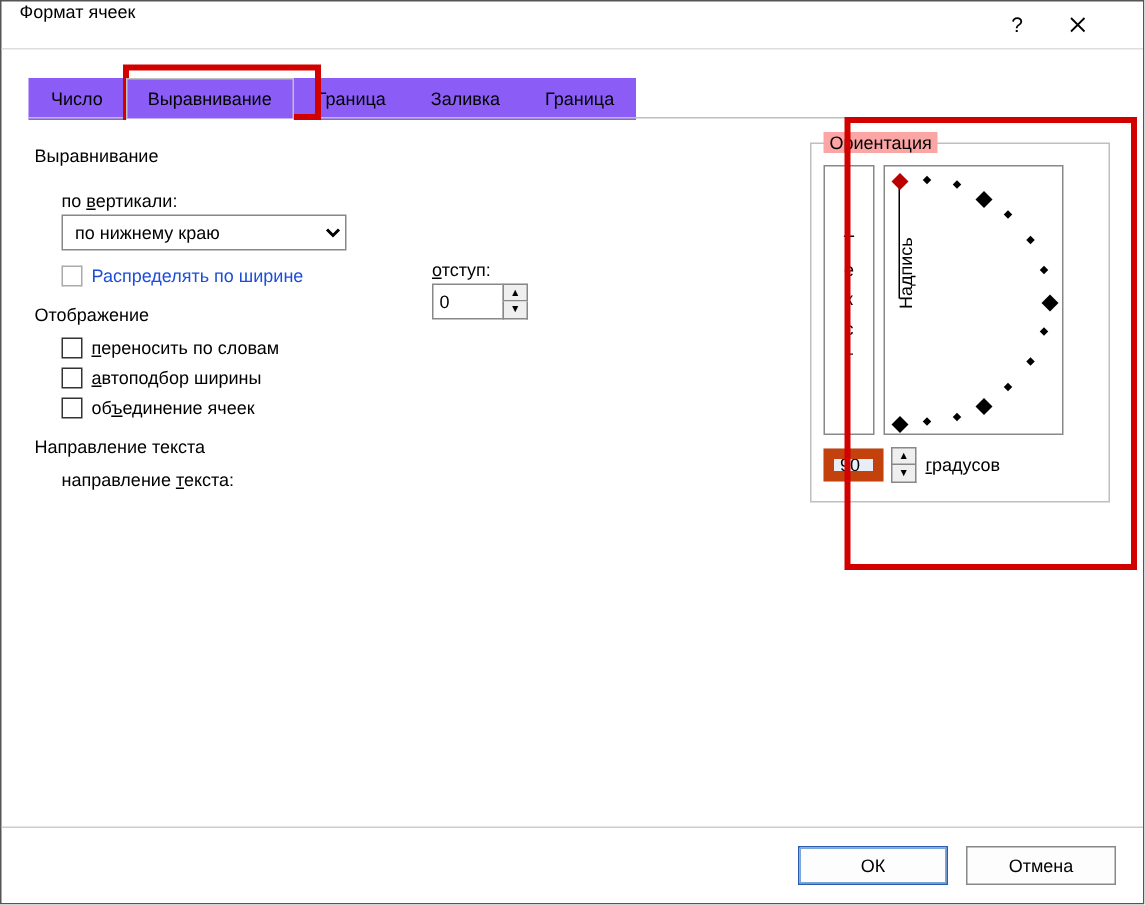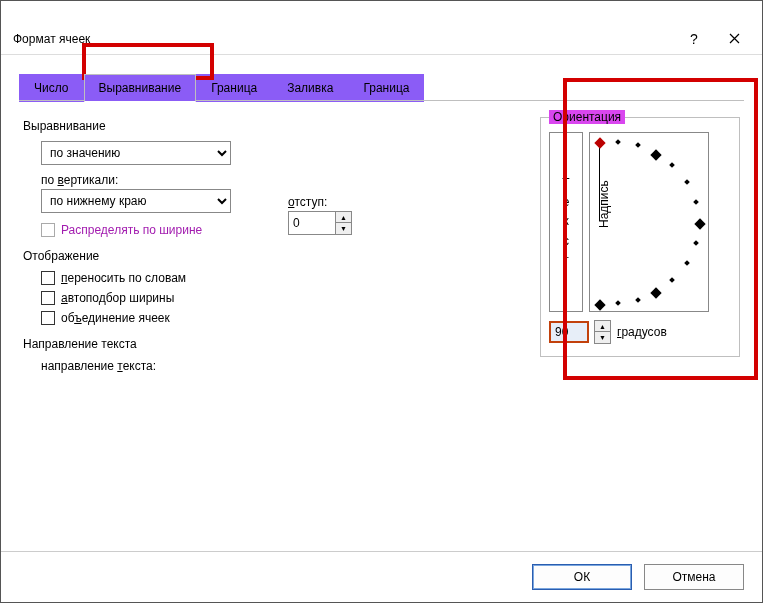--- a/index.html
+++ b/index.html
@@ -14,24 +14,22 @@
     width: 763px;
     height: 603px;
     border: 1px solid #555;
     background: #fff;
     display: flex;
     flex-direction: column;
   }
   .titlebar {
     height: 32px;
     display: flex;
-    align-items: center;
-    padding: 0 8px 0 12px;
+    padding: 0 24px 0 12px;
     border-bottom: 1px solid #ddd;
-    margin-top: 22px;
   }
   .titlebar .title {
     flex: 1;
     font-size: 12px;
   }
   .titlebar .btn {
     width: 40px;
     height: 30px;
     display: flex;
     align-items: center;
@@ -138,32 +136,32 @@
     margin: 6px 0;
   }
   .checkbox-box {
     width: 14px;
     height: 14px;
     border: 1px solid #333;
     margin-right: 6px;
     flex-shrink: 0;
   }
   .checkbox-box.disabled { border-color: #aaa; }
-  .disabled-text { color: #a21caf; }
+  .disabled-text { color: #1d4ed8; }
   .fieldset {
     position: relative;
     border: 1px solid #bfbfbf;
     padding: 10px 8px 12px 8px;
     margin-top: 4px;
   }
   .fieldset-legend {
     position: absolute;
     top: -8px;
     left: 8px;
-    background: #d946ef;
+    background: #fca5a5;
     padding: 0 4px;
     font-size: 12px;
   }
   .orient-body {
     display: flex;
     gap: 6px;
     margin-top: 4px;
   }
   .vert-text-box {
     width: 34px;
@@ -208,21 +206,21 @@
   .diamond.red { background: #b00; }
   .degree-row {
     display: flex;
     align-items: center;
     margin-top: 8px;
     gap: 6px;
   }
   .degree-input {
     width: 40px;
     height: 22px;
-    border: 2px solid #c2410c;
+    border: 7px solid #c2410c;
     background: #e7eef8;
     text-align: left;
     padding: 2px 4px;
     font-family: inherit;
     font-size: 12px;
   }
   .footer {
     border-top: 1px solid #ccc;
     padding: 12px 18px;
     display: flex;
@@ -273,23 +271,20 @@
     <div class="tab"><span>Граница</span></div>
     <div class="tab-underline"></div>
   </div>
 
   <div class="content">
 
     <div class="left-col">
 
       <div class="section-title">Выравнивание</div>
       <div class="indent" style="position:relative;">
-        <select class="combo">
-          <option>по значению</option>
-        </select>
 
         <div class="otstup-block">
           <div>
             <span class="u">о</span><span>тступ:</span>
           </div>
           <div class="spinner-wrap">
             <input class="spinner" value="0" style="">
             <div class="spin-buttons">
               <div class="spin-btn">▲</div>
               <div class="spin-btn">▼</div>

